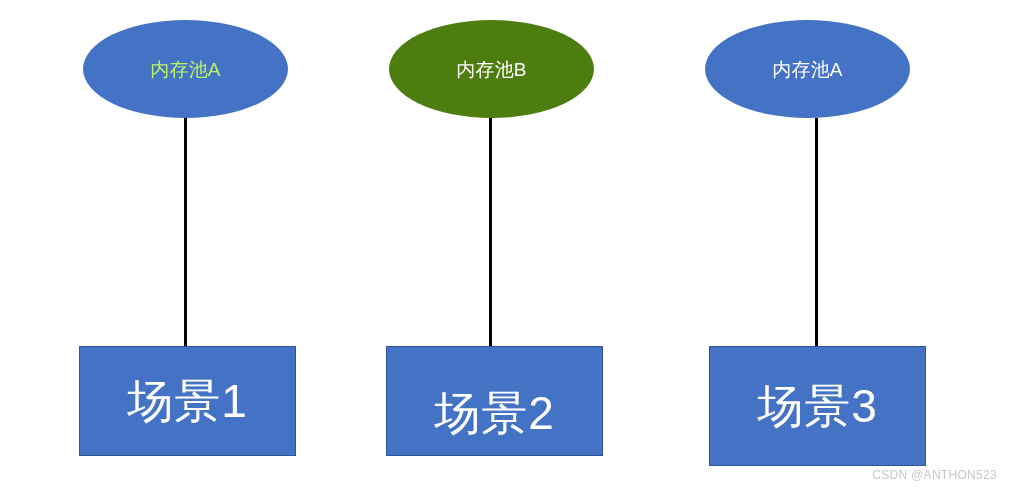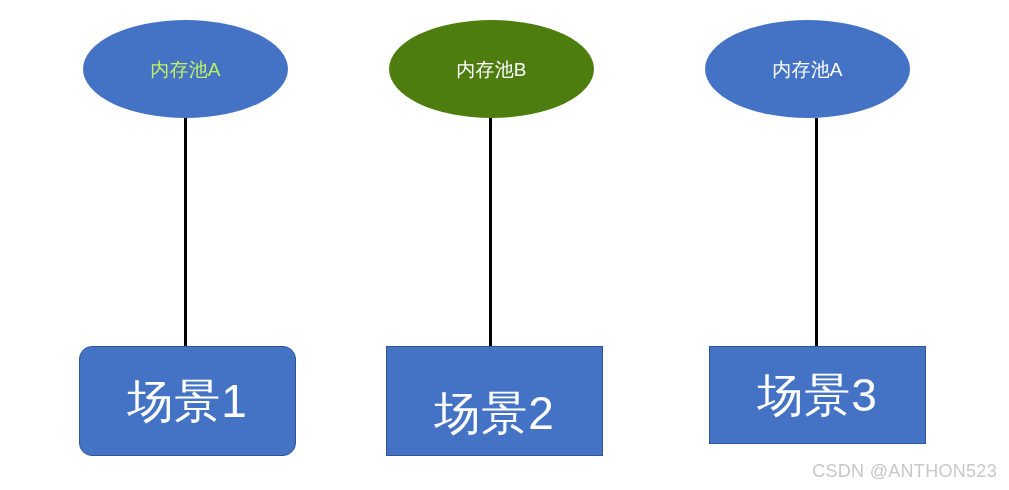--- a/index.html
+++ b/index.html
@@ -64,56 +64,56 @@
     line-height: 1;
     letter-spacing: 1px;
     white-space: nowrap;
     user-select: none;
   }
   .watermark {
     position: absolute;
     right: 12px;
     bottom: 8px;
     color: #c8c8c8;
-    font-size: 18px;
+    font-size: 12px;
     letter-spacing: 0.3px;
     white-space: nowrap;
     user-select: none;
   }
 </style>
 </head>
 <body>
 
 <div id="canvas" style="width: 1009px; height: 490px; background: rgb(255, 255, 255);">
 
   <div class="node-group">
     <div class="pool-ellipse" style="left: 83px; top: 20px; width: 205px; height: 98px; background: rgb(68, 114, 196);">
       <span class="pool-label" style="color: #bef264;">内存池A</span>
     </div>
     <div class="connector" style="left: 184px; top: 118px; height: 228px; background: rgb(0, 0, 0);"></div>
-    <div class="scene-rect" style="left: 79px; top: 346px; width: 217px; height: 110px; background: rgb(68, 114, 196); border-color: rgb(47, 85, 151); border-radius: 13px;">
+    <div class="scene-rect" style="left: 79px; top: 346px; width: 217px; height: 110px; background: rgb(68, 114, 196); border-color: rgb(47, 85, 151);">
       <span class="scene-label" style="color: rgb(255, 255, 255);">场景1</span>
     </div>
   </div>
 
   <div class="node-group">
     <div class="pool-ellipse" style="left: 389px; top: 20px; width: 205px; height: 98px; background: #4d7c0f;">
       <span class="pool-label" style="color: rgb(255, 255, 255);">内存池B</span>
     </div>
     <div class="connector" style="left: 489px; top: 118px; height: 228px; background: rgb(0, 0, 0);"></div>
     <div class="scene-rect" style="left: 386px; top: 346px; width: 217px; height: 110px; background: rgb(68, 114, 196); border-color: rgb(47, 85, 151);">
       <span class="scene-label" style="color: rgb(255, 255, 255); margin-top: 24px;">场景2</span>
     </div>
   </div>
 
   <div class="node-group">
     <div class="pool-ellipse" style="left: 705px; top: 20px; width: 205px; height: 98px; background: rgb(68, 114, 196);">
       <span class="pool-label" style="color: rgb(255, 255, 255);">内存池A</span>
     </div>
     <div class="connector" style="left: 815px; top: 118px; height: 228px; background: rgb(0, 0, 0);"></div>
-    <div class="scene-rect" style="left: 709px; top: 346px; width: 217px; height: 98px; background: rgb(68, 114, 196); border-color: rgb(47, 85, 151); align-items: center;">
+    <div class="scene-rect" style="left: 709px; top: 346px; width: 217px; height: 120px; background: rgb(68, 114, 196); border-color: rgb(47, 85, 151); align-items: center;">
       <span class="scene-label" style="color: rgb(255, 255, 255);">场景3</span>
     </div>
   </div>
 
   <div class="watermark" style="color: rgb(200, 200, 200);">CSDN @ANTHON523</div>
 
 </div>
 
 </body></html>

